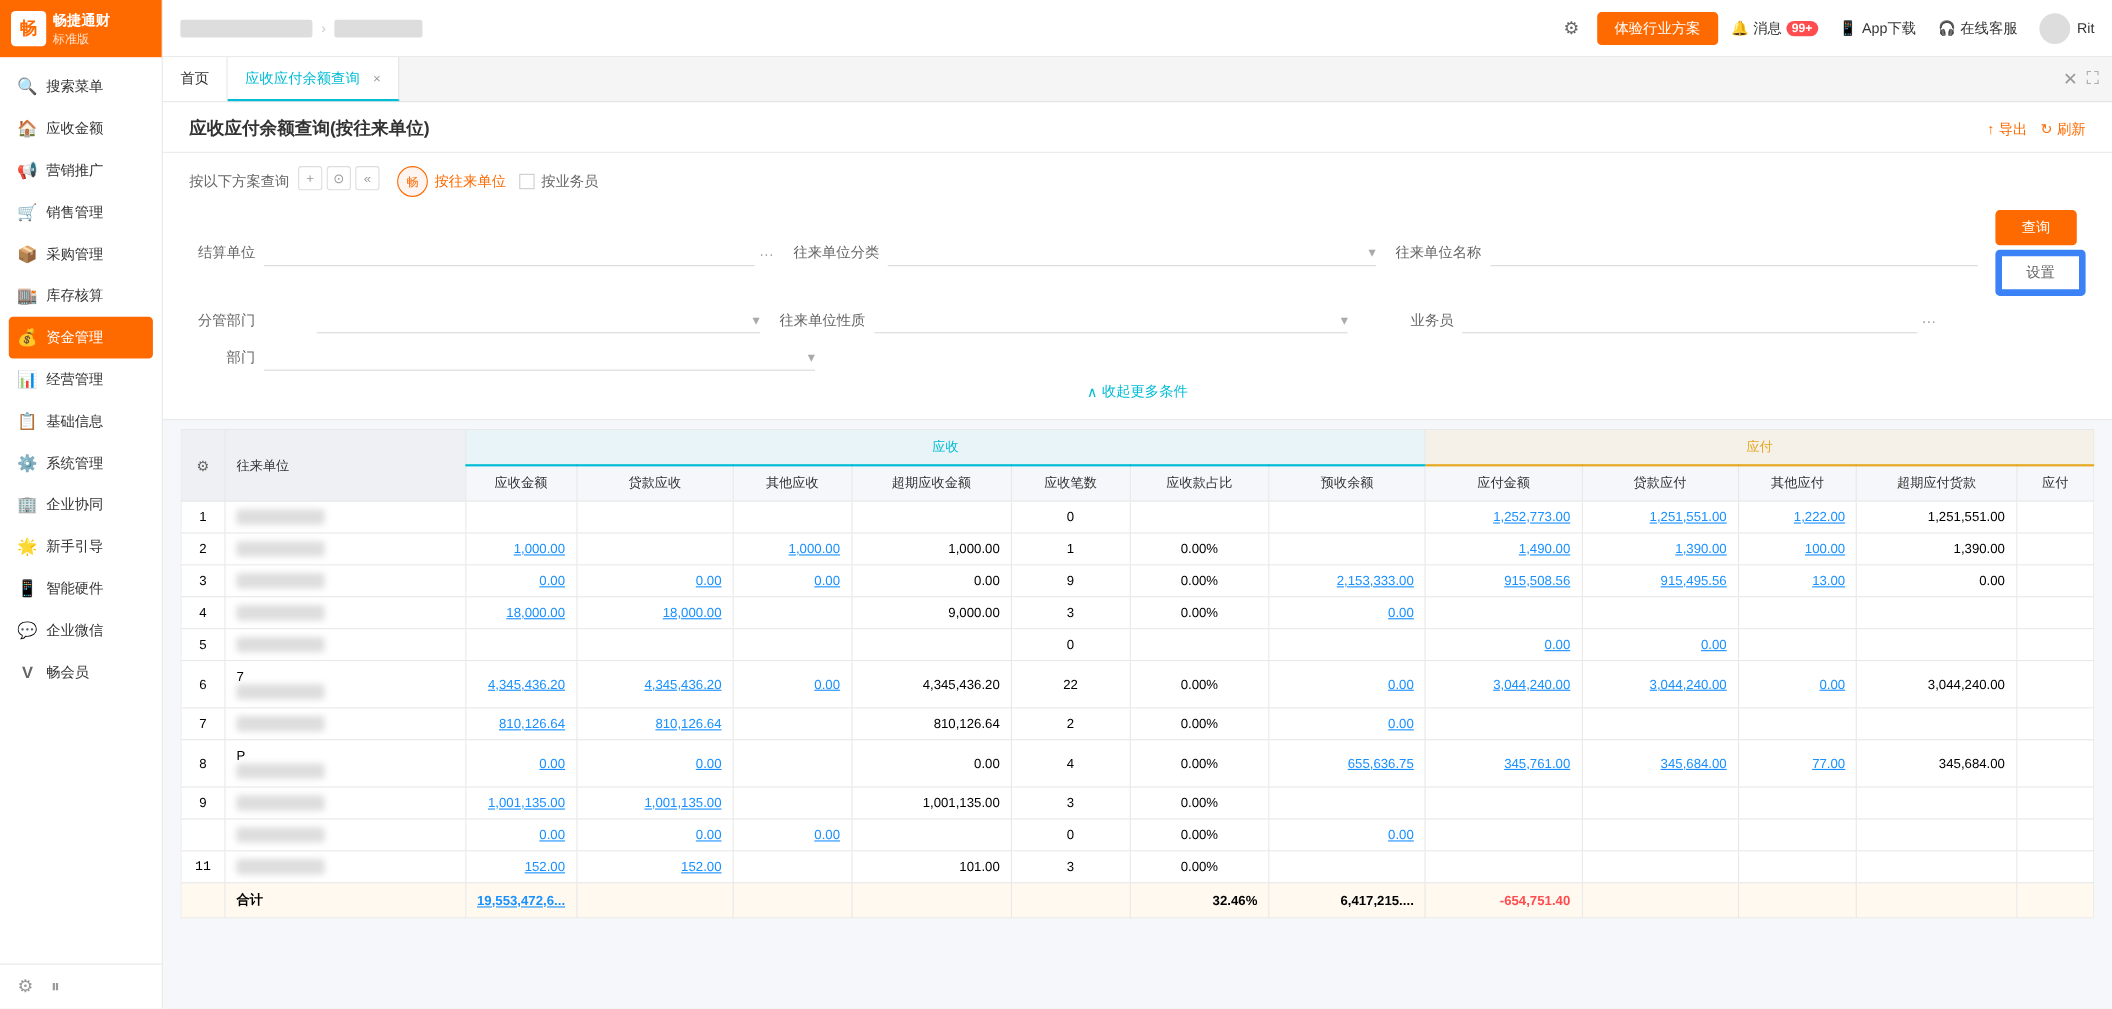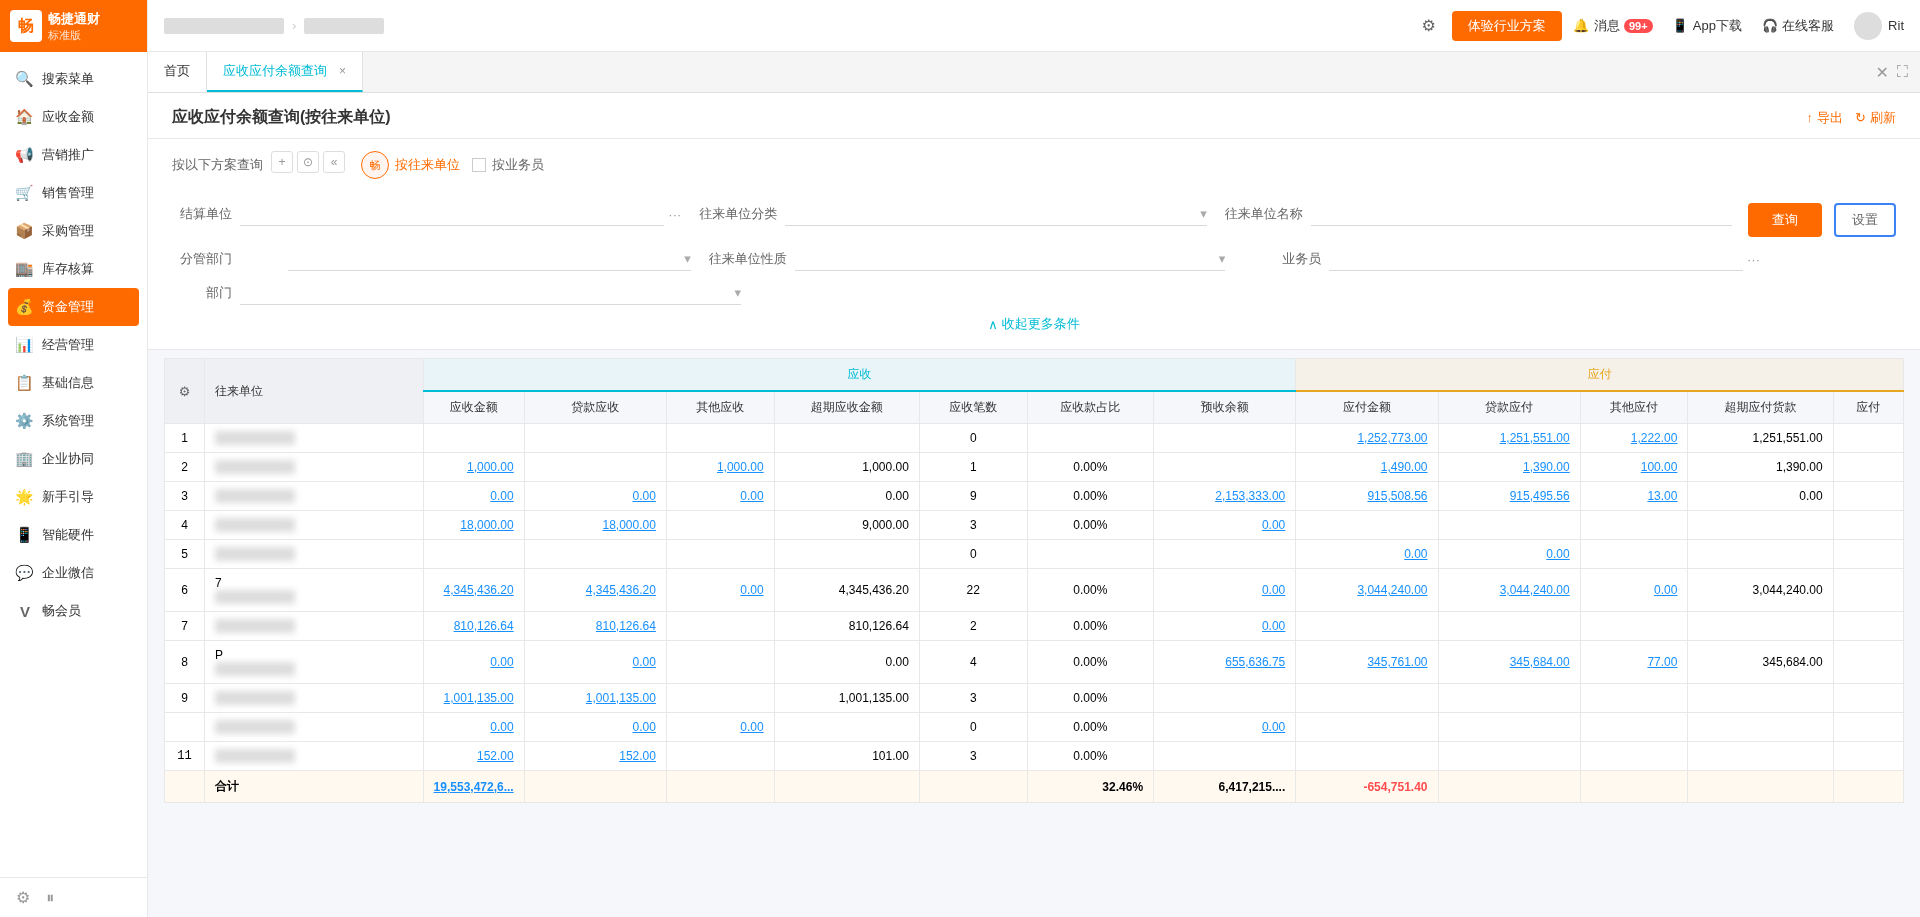--- a/index.html
+++ b/index.html
@@ -91,21 +91,21 @@
     .filter-scheme-label { color: #666; white-space: nowrap; line-height: 28px; }
     .scheme-actions { display: flex; gap: 4px; align-items: center; }
     .scheme-btn { color: #999; cursor: pointer; width: 22px; height: 22px; display: flex; align-items: center; justify-content: center; border: 1px solid #ddd; border-radius: 3px; font-size: 12px; }
 
     
     .query-btn {
       background: #ff6a00; color: #fff; border: none; border-radius: 4px;
       padding: 7px 24px; cursor: pointer; font-size: 13px; margin-right: 8px;
     }
     .set-btn {
-      background: #fff; color: #666; border: 2px solid #3b82f6; border-radius: 4px;
+      background: #fff; color: #666; border: 6px solid #3b82f6; border-radius: 4px;
       padding: 6px 16px; cursor: pointer; font-size: 13px;
     }
 
     
     .table-container { flex: 1; overflow: auto; padding: 0 16px 16px; }
     .data-table {
       width: 100%; border-collapse: collapse; background: #fff;
       border: 1px solid #e8e8e8; margin-top: 8px;
     }
     .data-table th, .data-table td {
@@ -299,21 +299,21 @@
           <span style="color:#666;white-space:nowrap;margin-right:8px;min-width:80px;text-align:right;">往来单位分类</span>
           <div style="flex:1;border-bottom:1px solid #d9d9d9;padding:4px 0;display:flex;justify-content:space-between;cursor:pointer;">
             <span></span>
             <span style="color:#aaa;">▾</span>
           </div>
         </div>
         <div style="display:flex;align-items:center;flex:1;">
           <span style="color:#666;white-space:nowrap;margin-right:8px;min-width:80px;text-align:right;">往来单位名称</span>
           <input type="text" style="flex: 1 1 0%; border-top: none; border-right: none; border-left: none; border-image: initial; border-bottom: 1px solid rgb(217, 217, 217); padding: 4px 0px; outline: none; background: transparent;">
         </div>
-        <div style="display:flex;gap:4px;margin-top:12px;">
+        <div style="display:flex;flex-direction:column;gap:4px;">
           <button class="query-btn">查询</button>
           <button class="set-btn">设置</button>
         </div>
       </div>
 
       <div style="display:flex;align-items:center;gap:16px;margin-bottom:10px;">
         <div style="display:flex;align-items:center;flex:1;gap:48px;">
           <span style="color:#666;white-space:nowrap;margin-right:8px;min-width:60px;text-align:right;">分管部门</span>
           <div style="flex:1;border-bottom:1px solid #d9d9d9;padding:4px 0;display:flex;justify-content:space-between;cursor:pointer;">
             <span></span>

